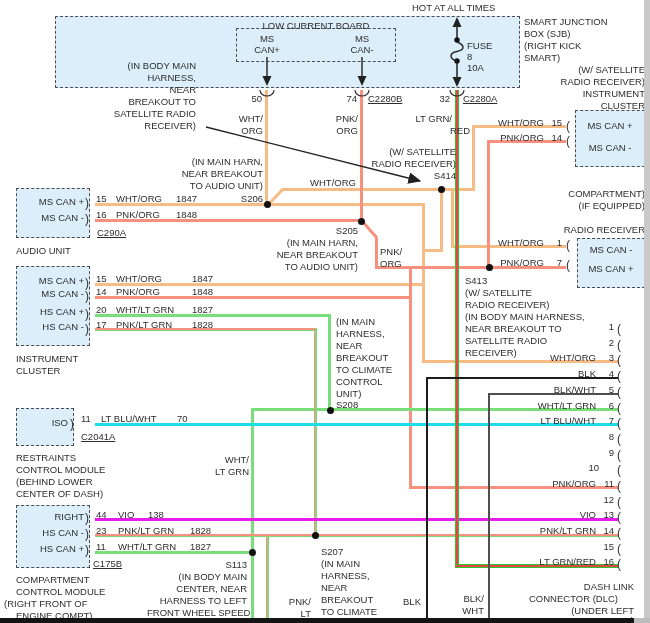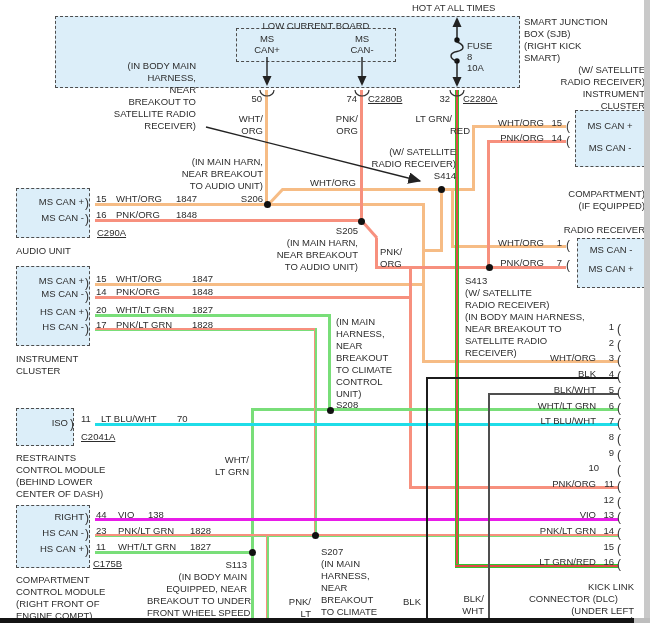--- a/index.html
+++ b/index.html
@@ -190,22 +190,22 @@
   <div class="lbl" style="left:336px;top:399px">S208</div>
 
   <div class="lbl" style="left:321px;top:546px">S207</div>
   <div class="lbl" style="left:321px;top:558px">(IN MAIN</div>
   <div class="lbl" style="left:321px;top:570px">HARNESS,</div>
   <div class="lbl" style="left:321px;top:582px">NEAR</div>
   <div class="lbl" style="left:321px;top:594px">BREAKOUT</div>
   <div class="lbl" style="left:321px;top:606px">TO CLIMATE</div>
   <div class="lbl r" style="left:147px;top:559px;width:100px">S113</div>
   <div class="lbl r" style="left:147px;top:571px;width:100px">(IN BODY MAIN</div>
-  <div class="lbl r" style="left:147px;top:583px;width:100px">EQUIPPED, NEAR</div>
-  <div class="lbl r" style="left:147px;top:595px;width:100px">BREAKOUT TO UNDER</div>
+  <div class="lbl r" style="left:147px;top:583px;width:100px">CENTER, NEAR</div>
+  <div class="lbl r" style="left:147px;top:595px;width:100px">HARNESS TO LEFT</div>
   <div class="lbl r" style="left:147px;top:607px;width:100px">FRONT WHEEL SPEED</div>
 
   <div class="lbl r" style="left:199px;top:454px;width:50px">WHT/</div>
   <div class="lbl r" style="left:199px;top:466px;width:50px">LT GRN</div>
   <div class="lbl r" style="left:271px;top:596px;width:40px">PNK/</div>
   <div class="lbl r" style="left:271px;top:608px;width:40px">LT</div>
   <div class="lbl r" style="left:391px;top:596px;width:30px">BLK</div>
   <div class="lbl r" style="left:444px;top:593px;width:40px">BLK/</div>
   <div class="lbl r" style="left:444px;top:605px;width:40px">WHT</div>
 
@@ -292,21 +292,21 @@
   <div class="lbl" style="left:148px;top:509px">138</div>
   <div class="lbl" style="left:96px;top:525px">23</div>
   <div class="lbl" style="left:118px;top:525px">PNK/LT GRN</div>
   <div class="lbl" style="left:190px;top:525px">1828</div>
   <div class="lbl" style="left:96px;top:541px">11</div>
   <div class="lbl" style="left:118px;top:541px">WHT/LT GRN</div>
   <div class="lbl" style="left:190px;top:541px">1827</div>
   <div class="lbl u" style="left:93px;top:558px">C175B</div>
   <div class="lbl" style="left:16px;top:574px">COMPARTMENT</div>
   <div class="lbl" style="left:16px;top:586px">CONTROL MODULE</div>
-  <div class="lbl" style="left:16px;top:598px">(RIGHT FRONT OF</div>
+  <div class="lbl" style="left:4px;top:598px">(RIGHT FRONT OF</div>
   <div class="lbl" style="left:16px;top:610px">ENGINE COMPT)</div>
 
   <div class="lbl r" style="left:470px;top:321px;width:126px"></div>
   <div class="lbl r" style="left:598px;top:321px;width:16px">1</div>
   <div class="bk" style="left:617px;top:323px">(</div>
   <div class="lbl r" style="left:470px;top:337px;width:126px"></div>
   <div class="lbl r" style="left:598px;top:337px;width:16px">2</div>
   <div class="bk" style="left:617px;top:339px">(</div>
   <div class="lbl r" style="left:470px;top:352px;width:126px">WHT/ORG</div>
   <div class="lbl r" style="left:598px;top:352px;width:16px">3</div>
@@ -344,21 +344,21 @@
   <div class="lbl r" style="left:470px;top:525px;width:126px">PNK/LT GRN</div>
   <div class="lbl r" style="left:598px;top:525px;width:16px">14</div>
   <div class="bk" style="left:617px;top:527px">(</div>
   <div class="lbl r" style="left:470px;top:541px;width:126px"></div>
   <div class="lbl r" style="left:598px;top:541px;width:16px">15</div>
   <div class="bk" style="left:617px;top:543px">(</div>
   <div class="lbl r" style="left:470px;top:556px;width:126px">LT GRN/RED</div>
   <div class="lbl r" style="left:598px;top:556px;width:16px">16</div>
   <div class="bk" style="left:617px;top:558px">(</div>
 
-  <div class="lbl r" style="left:504px;top:581px;width:130px">KICK LINK</div>
+  <div class="lbl r" style="left:504px;top:581px;width:130px">DASH LINK</div>
   <div class="lbl r" style="left:488px;top:593px;width:130px">CONNECTOR (DLC)</div>
   <div class="lbl r" style="left:504px;top:605px;width:130px">(UNDER LEFT</div>
   <div class="lbl r" style="left:504px;top:615px;width:130px">SIDE OF DASH)</div>
 
   <div class="edge-r"></div>
   <div class="edge-b"></div>
   <div class="edge-bc"></div>
 </div>
 
 </body></html>

